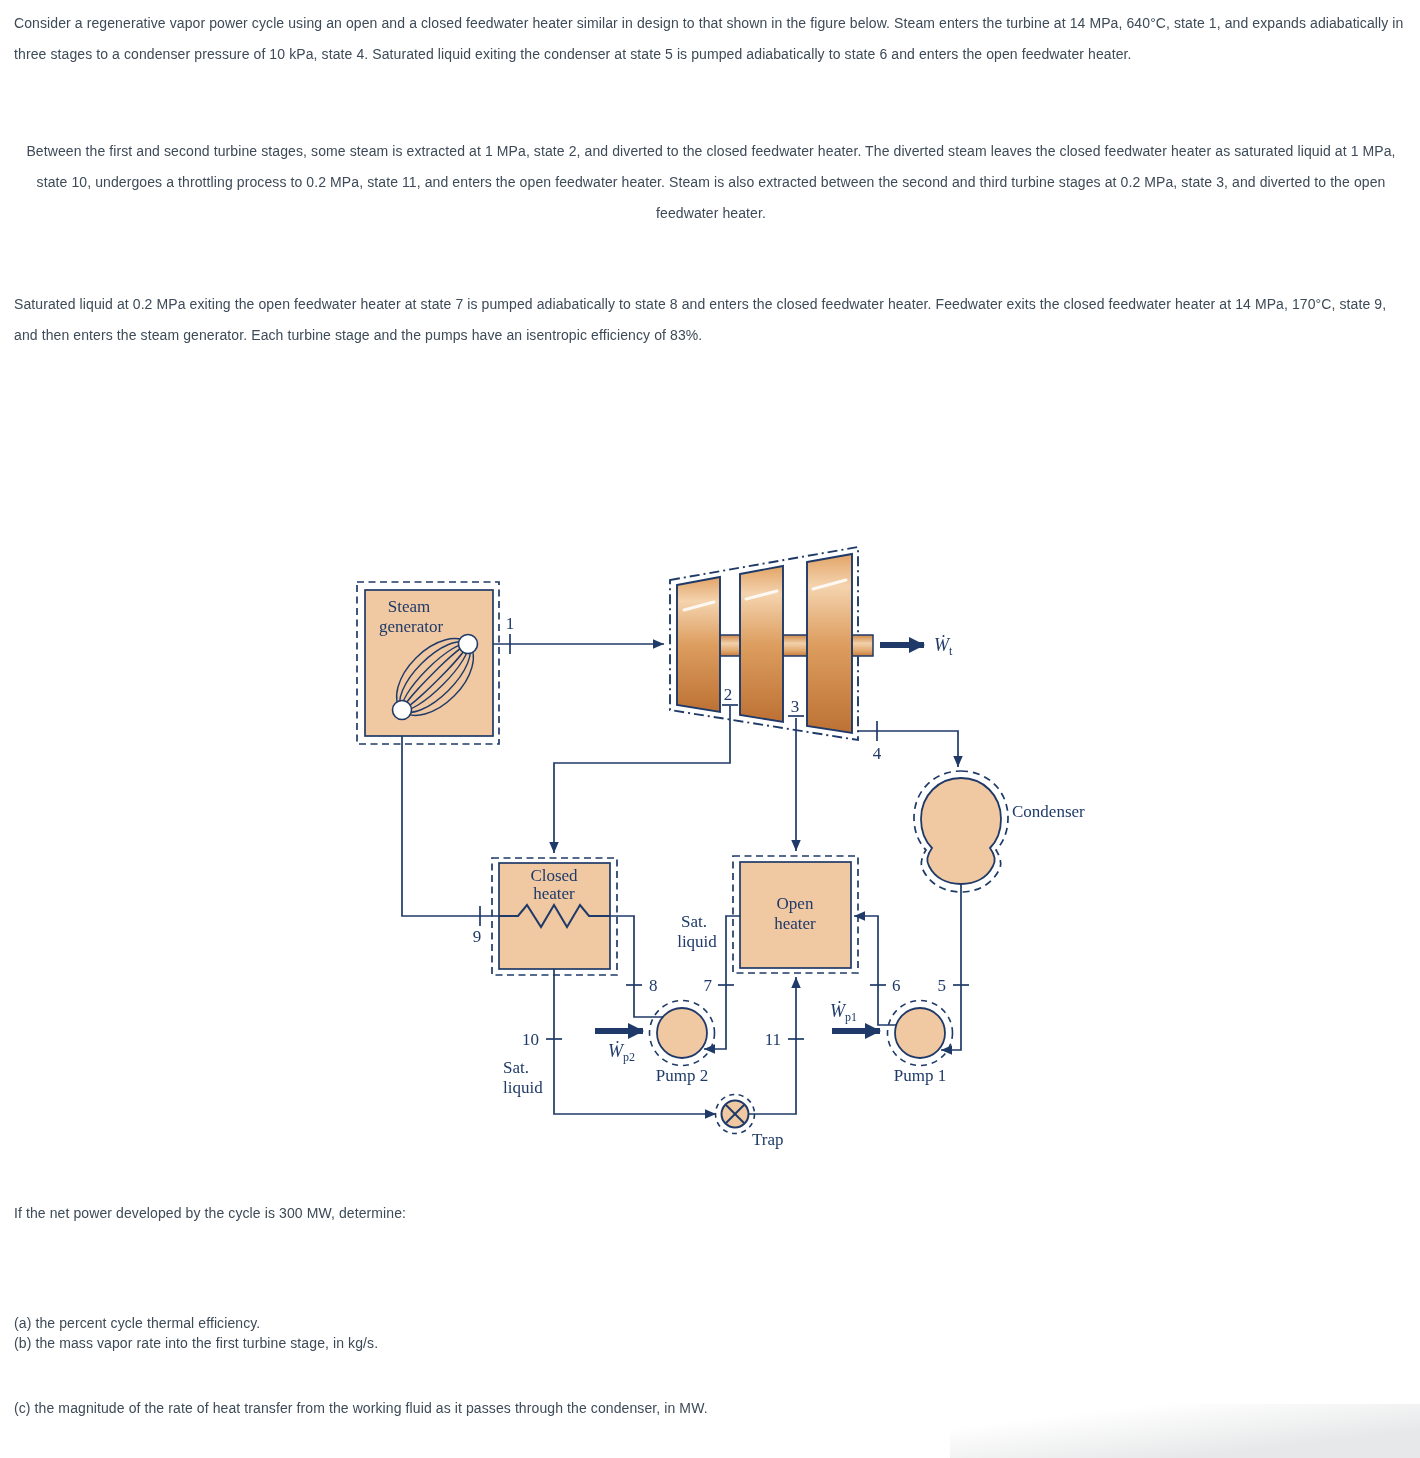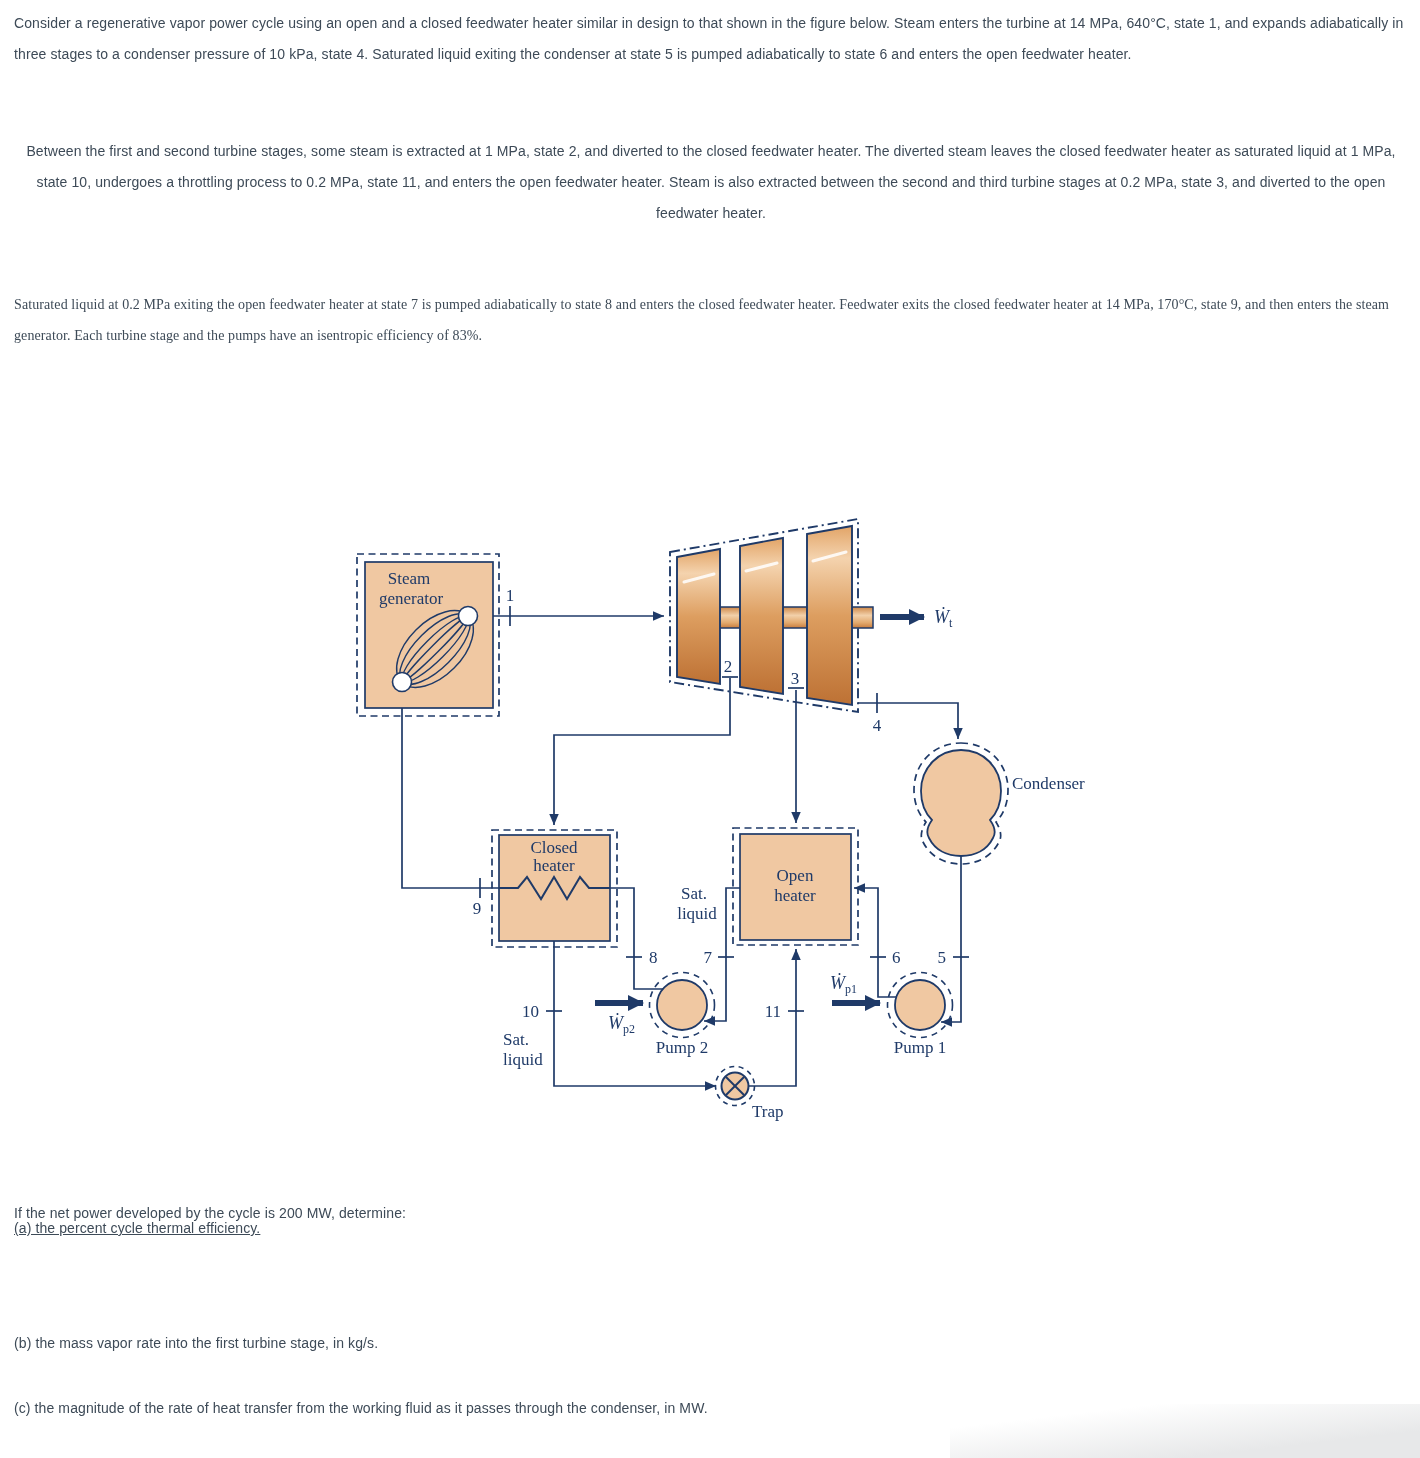--- a/index.html
+++ b/index.html
@@ -6,26 +6,26 @@
   body{
     width:1420px;height:1458px;position:relative;background:#ffffff;
     font-family:"Liberation Sans", sans-serif;overflow:hidden;
   }
   .para,.q{
     position:absolute;left:14px;width:1394px;margin:0;
     font-size:14px;line-height:31px;color:#3d4a57;letter-spacing:0.1px;
   }
   #para1{top:8px;}
   #para2{top:136px;text-align:center;}
-  #para3{top:289px;font-family:Liberation Serif, serif;}
+  #para3{top:289px;}
   #q-intro{top:1198px;}
-  #q-a{top:1213px;text-decoration:underline;}
+  #q-a{top:1308px;}
   #q-b{top:1328px;}
   #q-c{top:1393px;}
-  #diagram{position:absolute;left:0;top:500px;width:1404px;height:660px;}
+  #diagram{position:absolute;left:0;top:528px;width:1404px;height:660px;}
   svg .dtext{font-family:"Liberation Serif", serif;font-size:17px;fill:#1f3a68;}
   svg .it{font-style:italic;font-size:18px;}
   svg .sub{font-size:12px;}
   svg .flow{stroke:#1f3a68;stroke-width:1.7;fill:none;}
   svg .thick{stroke:#1f3a68;stroke-width:6;fill:none;}
   svg .tick{stroke:#1f3a68;stroke-width:1.7;}
   svg .solidbox{fill:#f0c8a2;stroke:#1f3a68;stroke-width:1.7;}
   svg .dashbox{fill:none;stroke:#1f3a68;stroke-width:1.7;stroke-dasharray:7 4.5;}
   svg .dashdot{fill:none;stroke:#1f3a68;stroke-width:1.9;stroke-dasharray:10 4 2 4;}
   .corner-shade{
@@ -161,18 +161,18 @@
   <text class="dtext" x="946" y="463" text-anchor="end">5</text>
   <text class="dtext" x="892" y="463">6</text>
   <text class="dtext" x="712" y="463" text-anchor="end">7</text>
   <text class="dtext" x="649" y="463">8</text>
   <text class="dtext" x="477" y="414" text-anchor="middle">9</text>
   <text class="dtext" x="539" y="517" text-anchor="end">10</text>
   <text class="dtext" x="781" y="517" text-anchor="end">11</text>
 </svg>
 </div>
 
-<p class="q" id="q-intro">If the net power developed by the cycle is 200 MW, determine:</p>
+<p class="q" id="q-intro">If the net power developed by the cycle is 300 MW, determine:</p>
 <p class="q" id="q-a">(a) the percent cycle thermal efficiency.</p>
 <p class="q" id="q-b">(b) the mass vapor rate into the first turbine stage, in kg/s.</p>
 <p class="q" id="q-c">(c) the magnitude of the rate of heat transfer from the working fluid as it passes through the condenser, in MW.</p>
 
 <div class="corner-shade"></div>
 
 </body></html>

